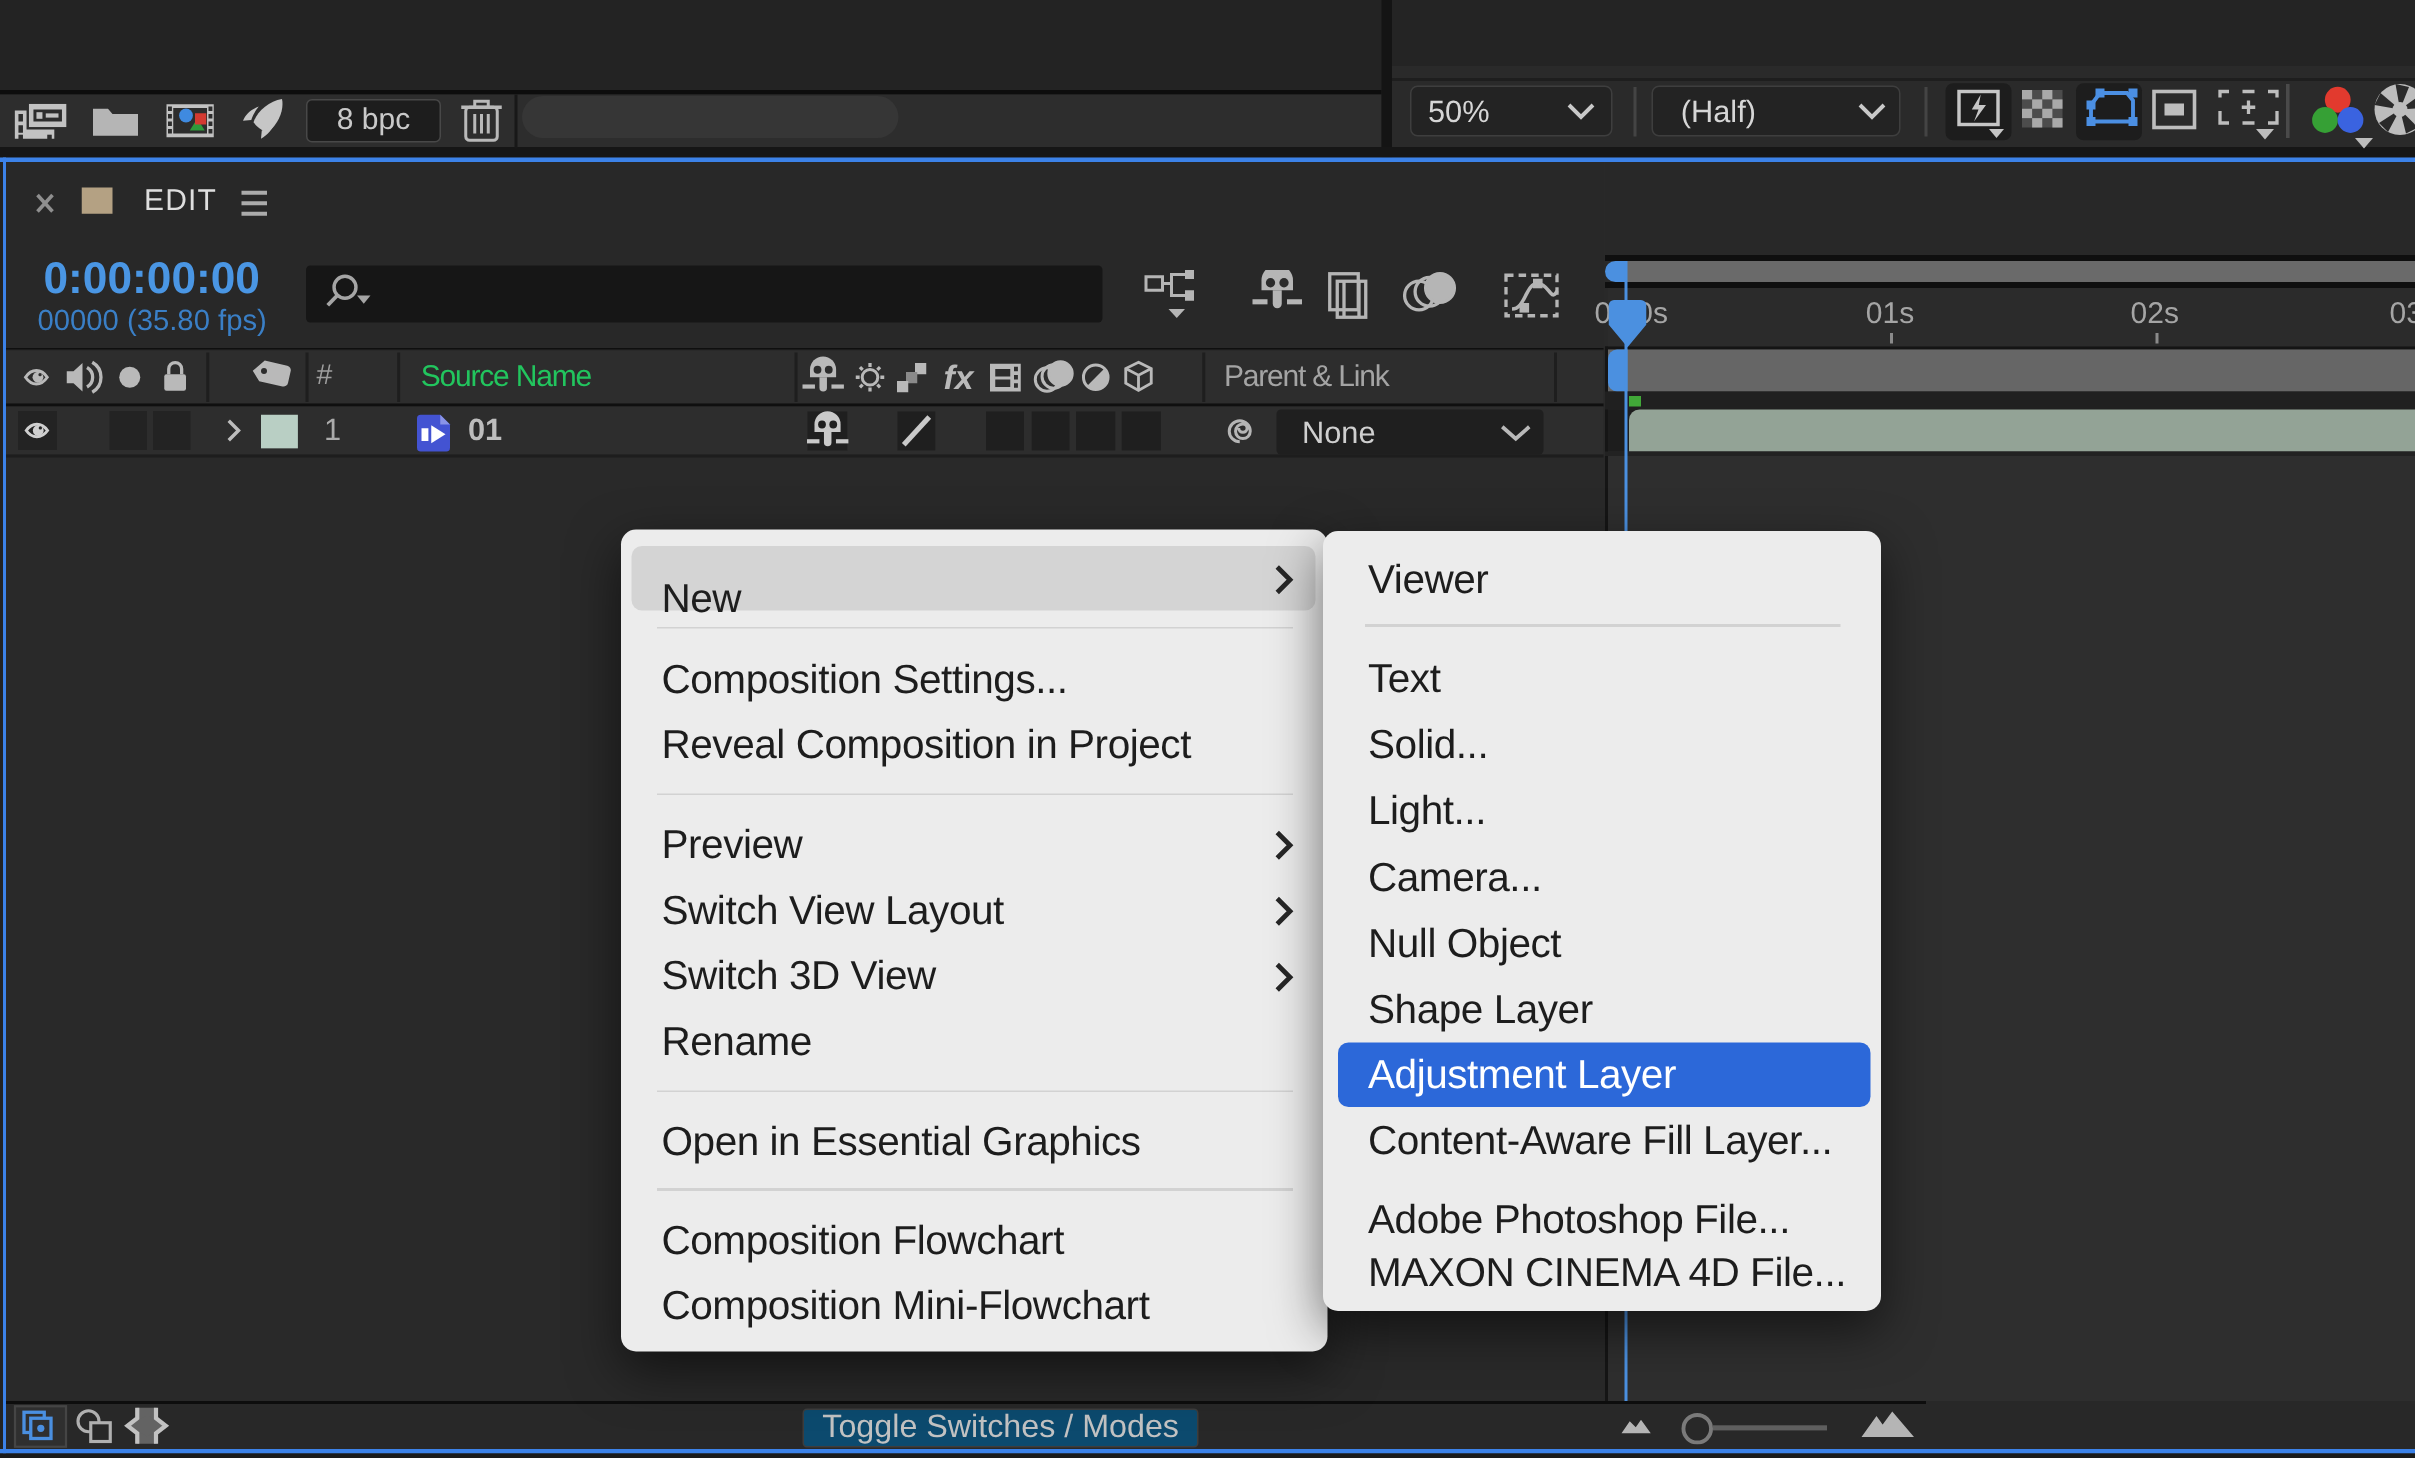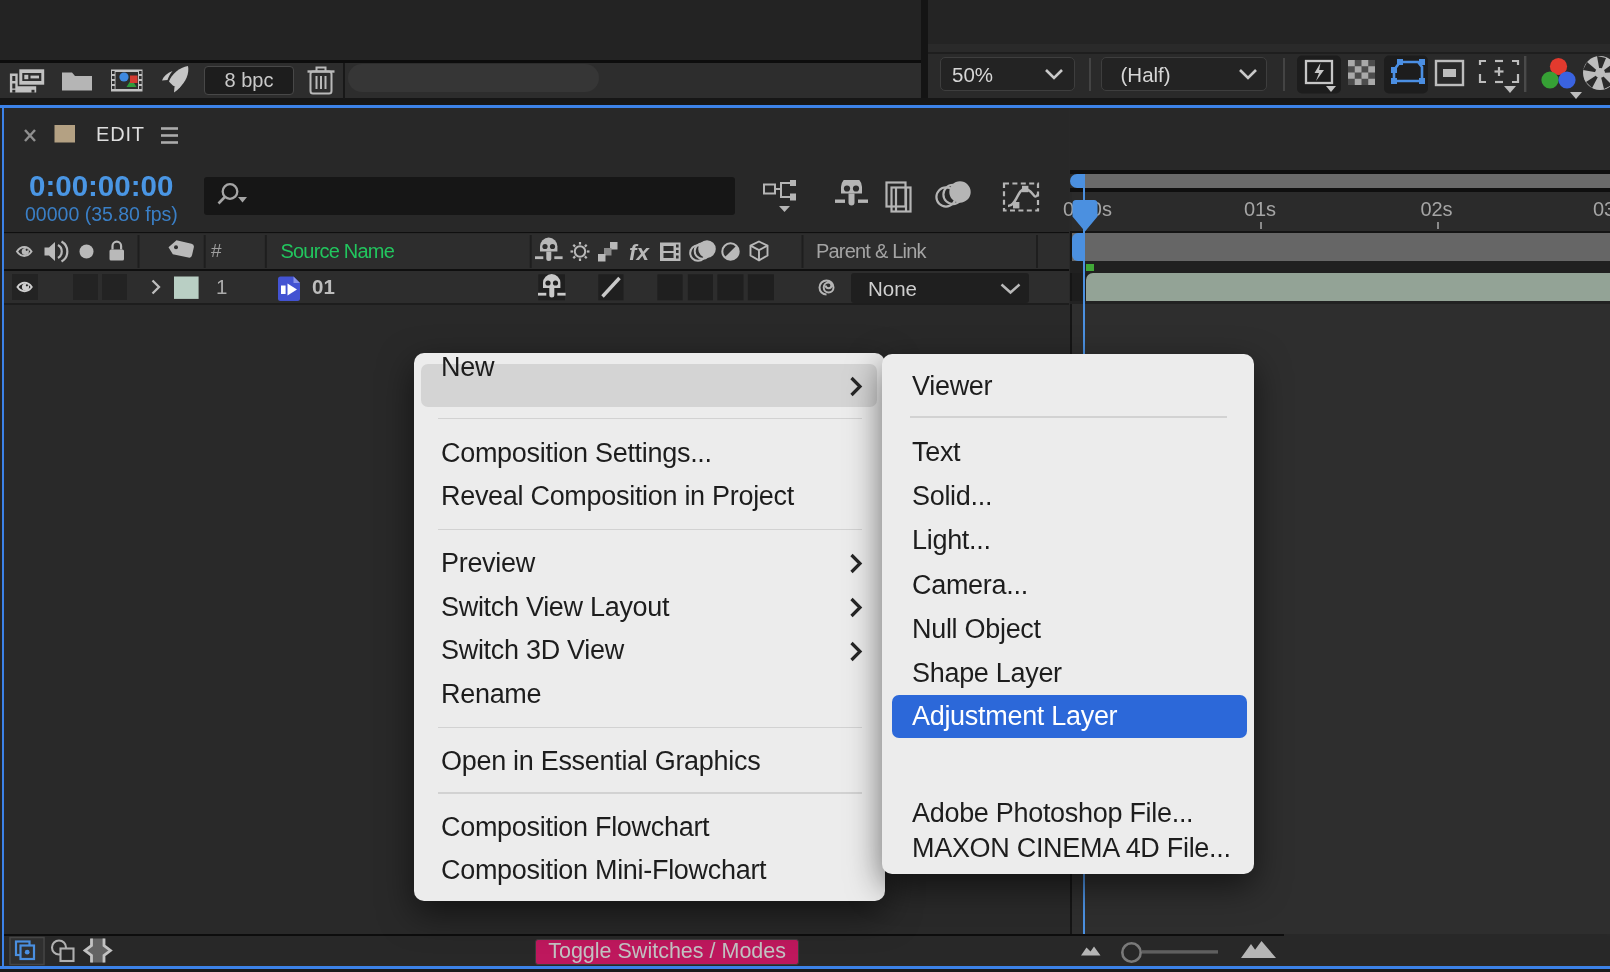--- a/index.html
+++ b/index.html
@@ -428,33 +428,33 @@
     <circle cx="59" cy="11.5" r="7"></circle>
     <rect x="60.5" y="12.5" width="13" height="12.5" fill="#282828"></rect>
   </g>
   <g>
     <rect x="91" y="2.5" width="13.5" height="24" fill="#636363"></rect>
     <path d="M84 14.5 L97.8 7.5 L111.5 14.5 L97.8 21.5 Z" fill="#636363"></path>
     <path d="M91.5 2.5 V9.5 L85 14.5 L91.5 19.5 V26.5" fill="none" stroke="#c2c2c2" stroke-width="2.8"></path>
     <path d="M104 2.5 V9.5 L110.5 14.5 L104 19.5 V26.5" fill="none" stroke="#c2c2c2" stroke-width="2.8"></path>
   </g>
 </svg>
-<div class="abs" style="left:534.8px;top:938.5px;width:264.6px;height:26.8px;background:#be185d;border:1.5px solid #3d3d3d;border-radius:3px;color:#c2c2c2;font-size:21.5px;line-height:23.5px;text-align:center;">Toggle Switches / Modes</div>
+<div class="abs" style="left:534.8px;top:938.5px;width:264.6px;height:26.8px;background:#0c4a6e;border:1.5px solid #3d3d3d;border-radius:3px;color:#c2c2c2;font-size:21.5px;line-height:23.5px;text-align:center;">Toggle Switches / Modes</div>
 <svg class="abs" style="left:1075px;top:938px;" width="210 " height="25" viewBox="0 0 210 25">
   <path d="M6 17.5 L11.5 9.5 L15.5 13.5 L19 8.5 L25.5 17.5 Z" fill="#b5b5b5"></path>
   <circle cx="56.5" cy="14.5" r="9.2" fill="none" stroke="#7a7a7a" stroke-width="2.6"></circle>
   <rect x="67" y="12.2" width="76" height="3.4" fill="#5f5f5f"></rect>
   <path d="M166 20 L176 6 L186 20 Z M174 20 L186.5 3 L201 20 Z" fill="#b5b5b5"></path>
 </svg>
 
 <div class="abs" style="left:0;top:968.5px;width:1610px;height:3.5px;background:#1a1a1a;"></div>
 
 <div class="abs" style="left:414px;top:353.4px;width:470.5px;height:547.6px;background:#ececec;border-radius:10px;box-shadow:0 12px 34px rgba(0,0,0,0.55);"></div>
 <div class="abs" style="left:421.4px;top:364px;width:455.6px;height:43px;background:#d4d4d4;border-radius:7px;"></div>
-<div class="menu-item abs" style="left:441px;top:345px;">New</div>
+<div class="menu-item abs" style="left:441px;top:377px;">New</div>
 <div class="menu-item abs" style="left:441px;top:431.4px;">Composition Settings...</div>
 <div class="menu-item abs" style="left:441px;top:474.3px;">Reveal Composition in Project</div>
 <div class="menu-item abs" style="left:441px;top:540.6px;">Preview</div>
 <div class="menu-item abs" style="left:441px;top:584.7px;">Switch View Layout</div>
 <div class="menu-item abs" style="left:441px;top:628.3px;">Switch 3D View</div>
 <div class="menu-item abs" style="left:441px;top:672.4px;">Rename</div>
 <div class="menu-item abs" style="left:441px;top:738.6px;">Open in Essential Graphics</div>
 <div class="menu-item abs" style="left:441px;top:804.8px;">Composition Flowchart</div>
 <div class="menu-item abs" style="left:441px;top:848.4px;">Composition Mini-Flowchart</div>
 <div class="msep abs" style="left:438px;top:417.6px;"></div>
@@ -477,16 +477,17 @@
 <div class="abs" style="left:881.5px;top:354px;width:372px;height:519.5px;background:#ececec;border-radius:10px;box-shadow:0 12px 34px rgba(0,0,0,0.55);"></div>
 <div class="abs" style="left:892px;top:695px;width:355px;height:42.6px;background:#2c68d9;border-radius:7px;"></div>
 <div class="menu-item abs" style="left:912px;top:363.9px;">Viewer</div>
 <div class="menu-item abs" style="left:912px;top:430.1px;">Text</div>
 <div class="menu-item abs" style="left:912px;top:474.2px;">Solid...</div>
 <div class="menu-item abs" style="left:912px;top:518.4px;">Light...</div>
 <div class="menu-item abs" style="left:912px;top:562.5px;">Camera...</div>
 <div class="menu-item abs" style="left:912px;top:606.6px;">Null Object</div>
 <div class="menu-item abs" style="left:912px;top:650.7px;">Shape Layer</div>
 <div class="menu-item abs" style="left:912px;top:693.7px;color:#fff;">Adjustment Layer</div>
+<div class="menu-item abs" style="left:912px;top:738.4px;">Content-Aware Fill Layer...</div>
 <div class="menu-item abs" style="left:912px;top:791px;">Adobe Photoshop File...</div>
 <div class="menu-item abs" style="left:912px;top:825.5px;">MAXON CINEMA 4D File...</div>
 <div class="msep abs" style="left:910px;top:416.3px;width:317px;"></div>
 </div>
 
 </body></html>

